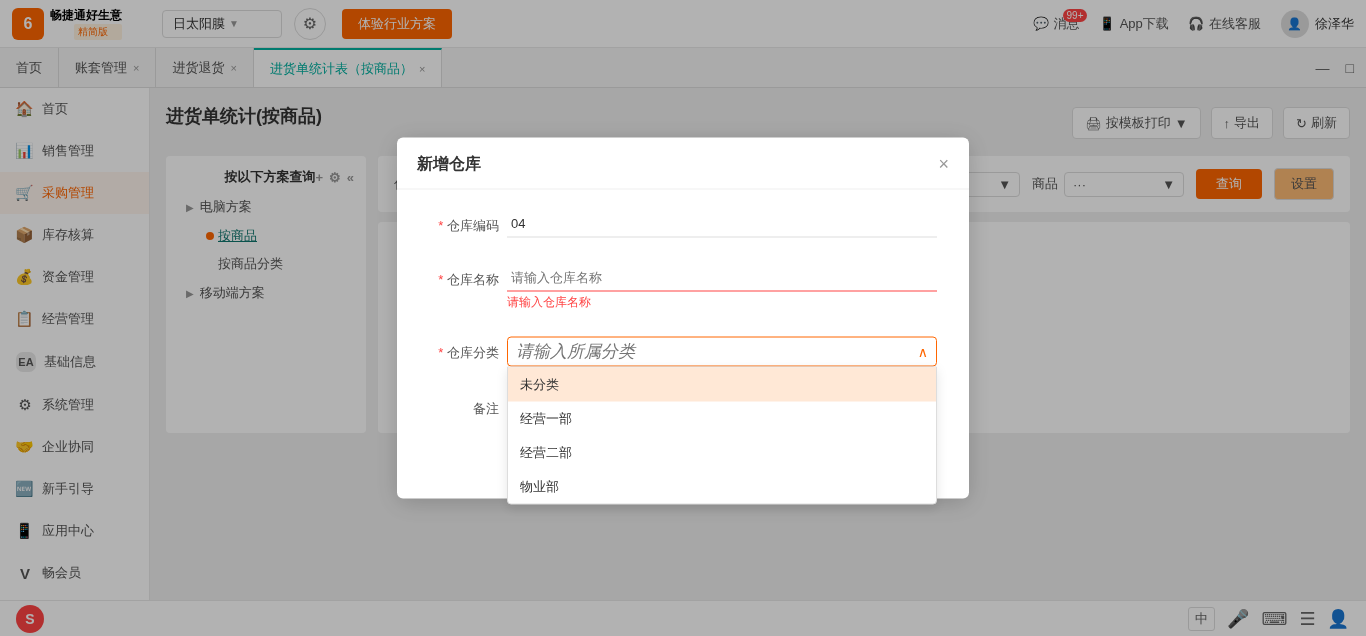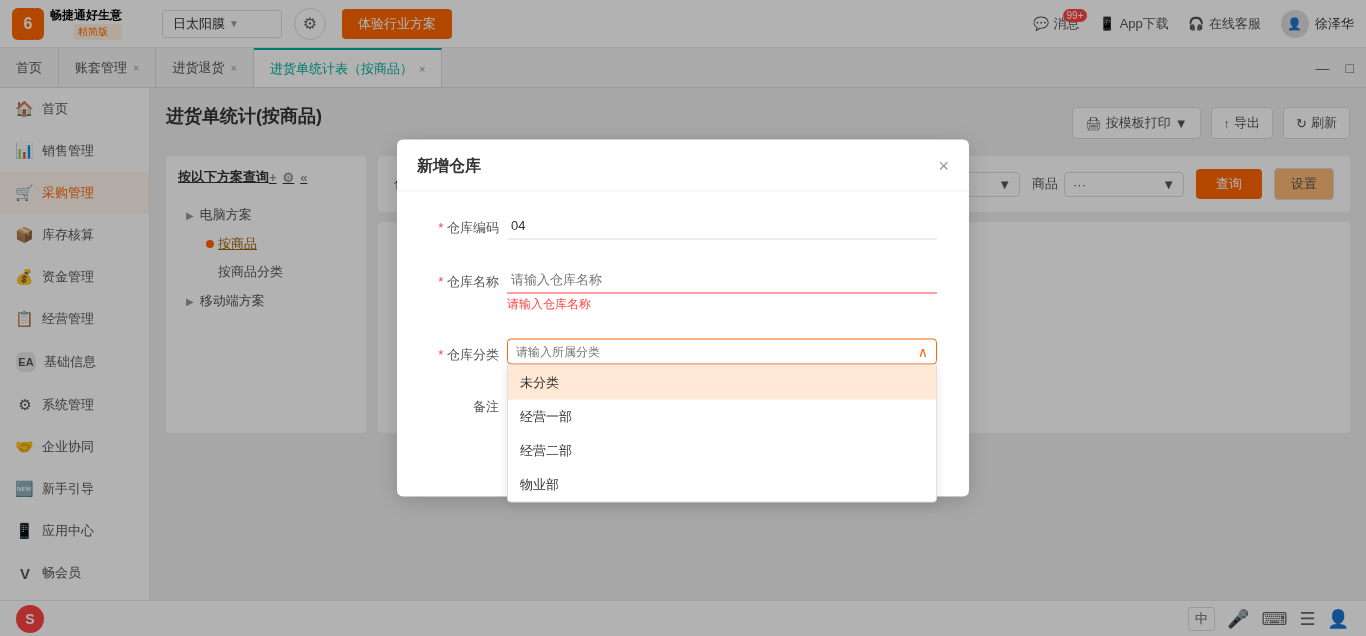--- a/index.html
+++ b/index.html
@@ -136,29 +136,29 @@
     
     .content-body { display: flex; gap: 12px; }
     .left-panel {
       width: 200px;
       background: #fff;
       border-radius: 4px;
       padding: 12px;
       font-size: 13px;
     }
     .panel-header {
-      display: flex; align-items: center; justify-content: flex-start;
-      margin-bottom: 14px; color: #333; font-weight: bold; text-decoration: underline;
+      display: flex; align-items: center; justify-content: flex-end;
+      margin-bottom: 6px; color: #333; font-weight: bold;
     }
     .panel-header-actions { display: flex; gap: 6px; color: #999; }
     .tree-item { padding: 6px 8px; cursor: pointer; color: #555; display: flex; align-items: center; gap: 6px; }
     .tree-item .arrow { font-size: 10px; color: #999; }
     .tree-sub { padding-left: 20px; }
     .tree-sub-item { padding: 5px 8px; cursor: pointer; color: #555; display: flex; align-items: center; gap: 4px; }
-    .tree-sub-item.active { color: #a16207; text-decoration: underline; }
+    .tree-sub-item.active { color: #0f766e; text-decoration: underline; }
     .orange-dot { width: 8px; height: 8px; background: #ff6600; border-radius: 50%; display: inline-block; }
 
     
     .right-panel { flex: 1; }
     .filter-row {
       background: #fff; border-radius: 4px; padding: 12px 16px;
       display: flex; align-items: center; gap: 12px; margin-bottom: 10px;
     }
     .filter-item { display: flex; align-items: center; gap: 6px; color: #555; }
     .filter-select {
@@ -216,21 +216,21 @@
     .form-control.error { border-bottom: 1px solid #ff4444; }
     .error-msg { color: #ff4444; font-size: 12px; margin-top: 2px; }
 
     .category-wrapper { flex: 1; position: relative; }
     .category-input-row {
       display: flex; align-items: center;
       border: 1px solid #ff6600; border-radius: 4px;
       padding: 4px 8px;
     }
     .category-input {
-      flex: 1; border: none; outline: none; font-size: 12px; color: #1d4ed8;
+      flex: 1; border: none; outline: none; font-size: 17px; color: #1d4ed8; font-style: italic;
     }
     .category-toggle { color: #ff6600; cursor: pointer; font-size: 14px; }
 
     
     .dropdown-list {
       position: absolute; top: 100%; left: 0; right: 0;
       background: #fff;
       border: 1px solid #ddd;
       border-radius: 0 0 4px 4px;
       z-index: 300;

